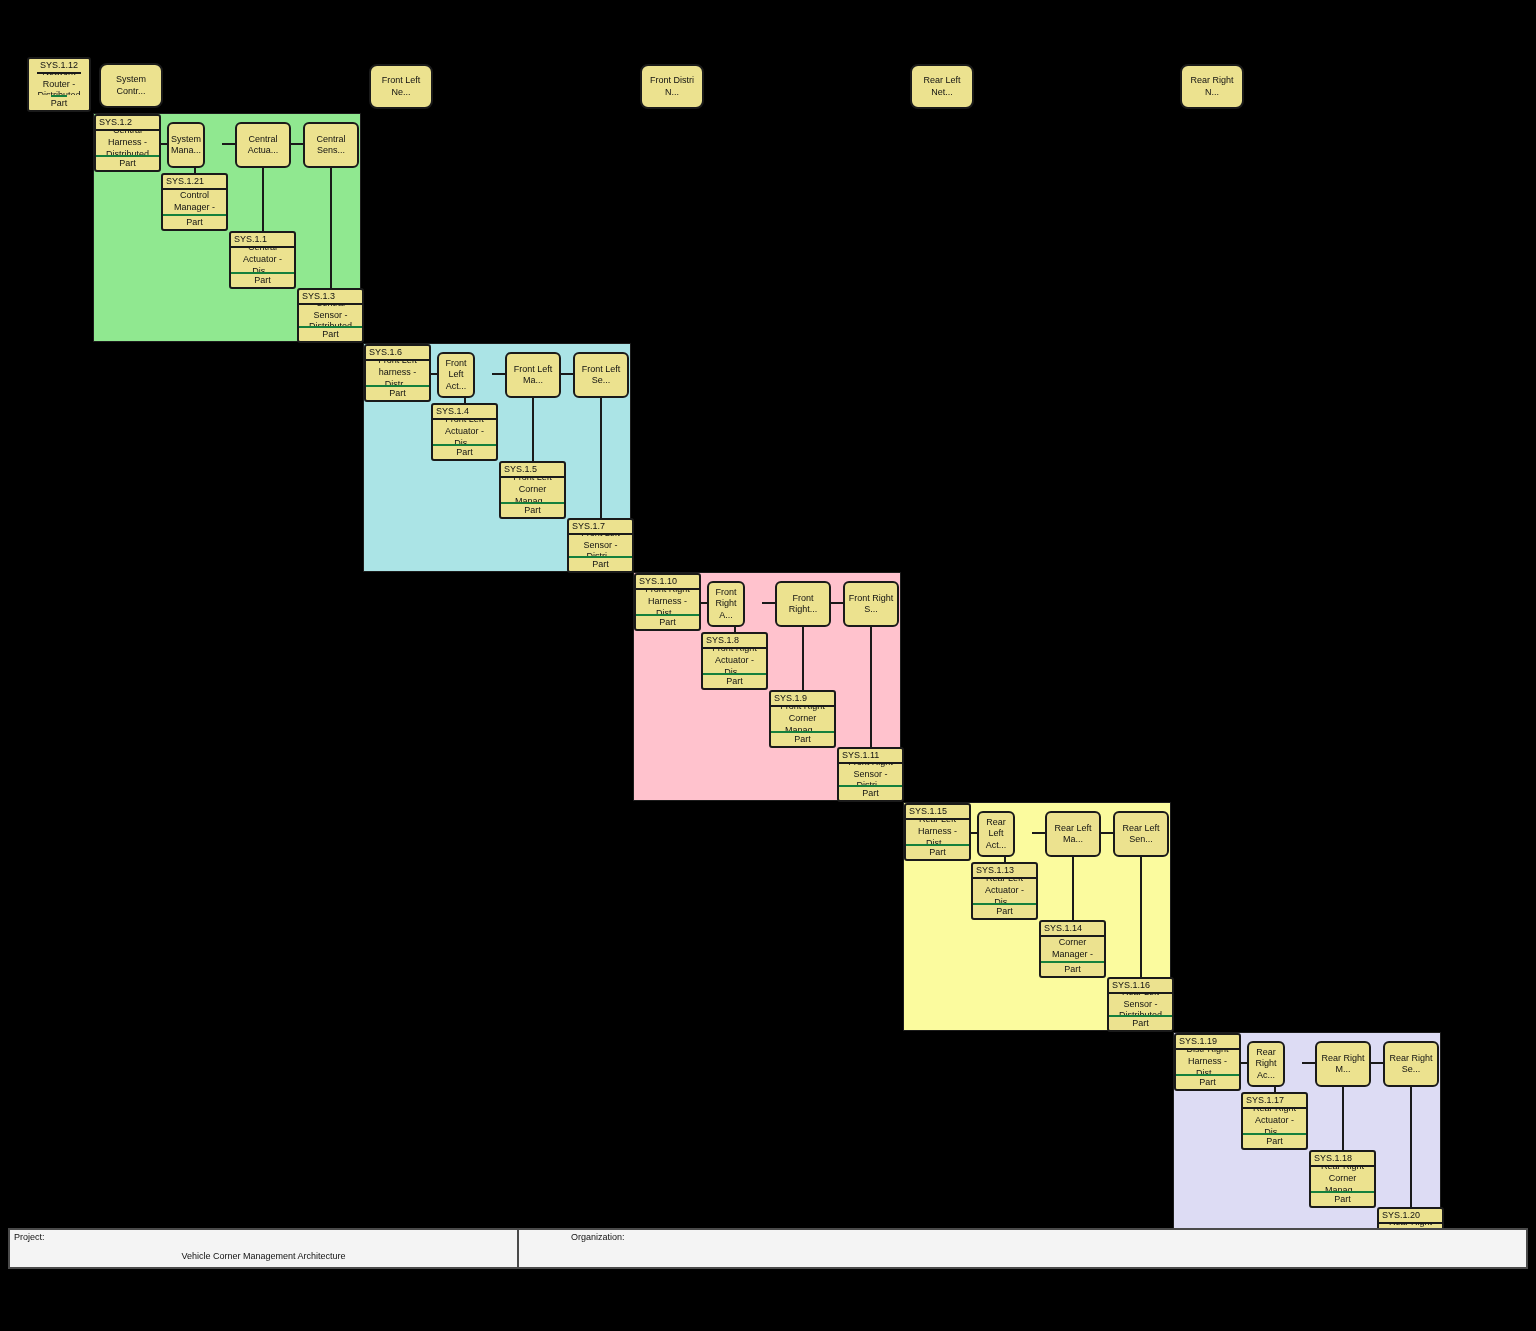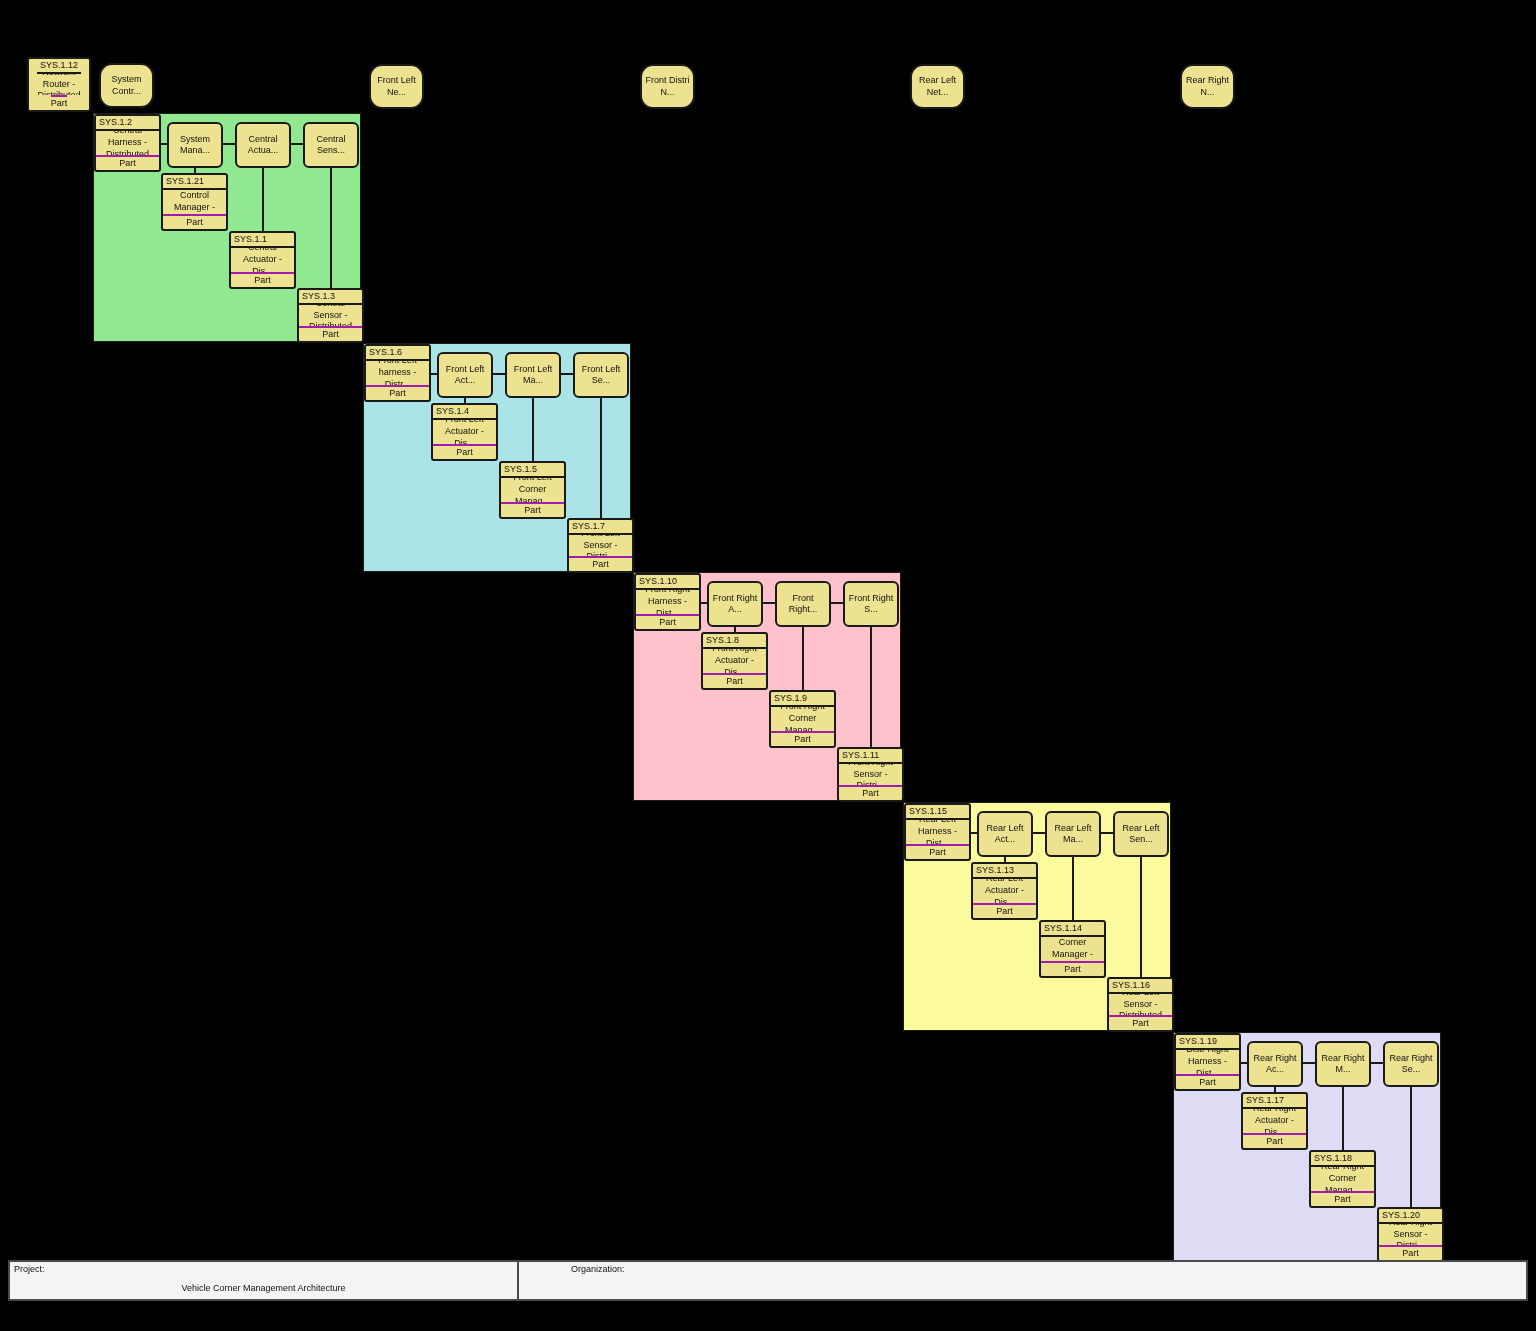--- a/index.html
+++ b/index.html
@@ -13,57 +13,57 @@
   .cbox{ 
     position:absolute;display:flex;flex-direction:column;
     background:#ece28f;border:2px solid #1a1a1a;border-radius:3px;
     box-sizing:border-box;overflow:hidden;
   }
   .cb-hd{flex:0 0 13px;line-height:13px;font-size:9px;padding:0 3px;
          border-bottom:2px solid #1a1a1a;white-space:nowrap;overflow:hidden;text-align:left;}
   .cb-bd{flex:1;display:flex;align-items:center;justify-content:center;
          text-align:center;font-size:9px;line-height:1.3;padding:0 2px;overflow:hidden;}
   .cb-ft{flex:0 0 13px;line-height:12px;font-size:9px;text-align:center;
-         border-top:2px solid #a21caf;}
+         border-top:2px solid #15803d;}
   .sbox{ 
     position:absolute;background:#ece28f;border:2px solid #1a1a1a;border-radius:6px;
     box-sizing:border-box;display:flex;align-items:center;justify-content:center;
     text-align:center;font-size:9px;line-height:1.25;padding:1px;overflow:hidden;
   }
   
   .region{position:absolute;width:268px;height:229px;border:1px solid #1c1c1c;box-sizing:border-box;}
   .r0{left:93px;top:113px;}
   .r1{left:363px;top:343px;}
   .r2{left:633px;top:572px;}
   .r3{left:903px;top:802px;}
   .r4{left:1173px;top:1032px;}
   .harness{left:0px;top:0px;width:67px;height:58px;border-radius:3px;}
   .p1{left:67px;top:59px;width:67px;height:58px;}
   .p2{left:135px;top:117px;width:67px;height:58px;}
   .p3{left:203px;top:174px;width:67px;height:55px;}
-  .c1{left:73px;top:8px;width:56px;height:46px;}
+  .c1{left:73px;top:8px;width:38px;height:46px;}
   .c2{left:141px;top:8px;width:56px;height:46px;}
   .c3{left:209px;top:8px;width:56px;height:46px;}
   .lnk{position:absolute;background:#1a1a1a;}
   .hA{left:66px;top:29px;width:8px;height:2px;}
   .hB{left:128px;top:29px;width:14px;height:2px;}
   .hC{left:196px;top:29px;width:14px;height:2px;}
   .vA{left:100px;top:53px;width:2px;height:7px;}
   .vB{left:168px;top:53px;width:2px;height:65px;}
   .vC{left:236px;top:53px;width:2px;height:122px;}
   
   .router{left:27px;top:57px;width:64px;height:55px;align-items:center;}
-  .tn{width:55px;height:45px;border-radius:13px;}
+  .tn{width:64px;height:45px;border-radius:8px;}
   .tn0{left:99px;top:63px;}
   .tn1{left:369px;top:64px;}
   .tn2{left:640px;top:64px;}
   .tn3{left:910px;top:64px;}
   .tn4{left:1180px;top:64px;}
   
-  .titleblock{position:absolute;left:8px;top:1260px;width:1520px;height:41px;
+  .titleblock{position:absolute;left:8px;top:1228px;width:1520px;height:41px;
     background:#f4f4f4;border:2px solid #4a4a4a;box-sizing:border-box;display:flex;}
   .tb-cell{position:relative;box-sizing:border-box;}
   .tb-left{width:509px;border-right:2px solid #4a4a4a;}
   .tb-right{flex:1;margin-left:48px;}
   .tb-label{position:absolute;top:2px;left:4px;font-size:9px;}
   .tb-value{position:absolute;left:0;right:0;top:21px;text-align:center;font-size:9px;}
 </style>
 </head>
 <body>
 

